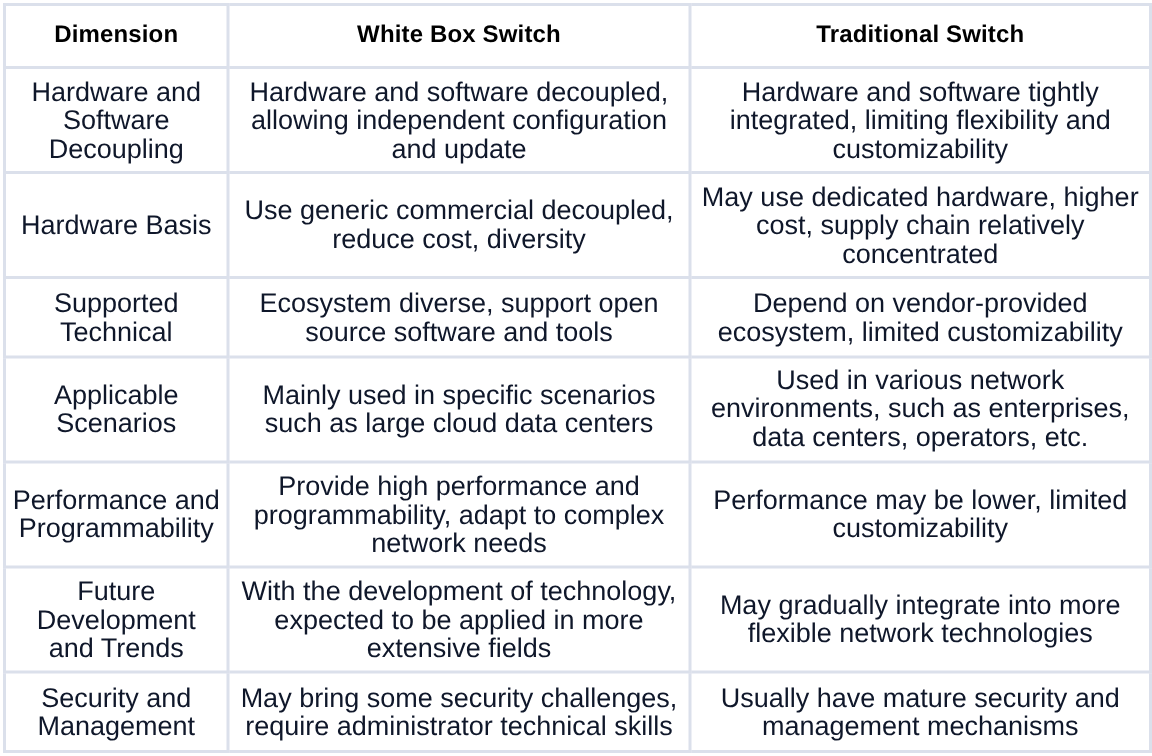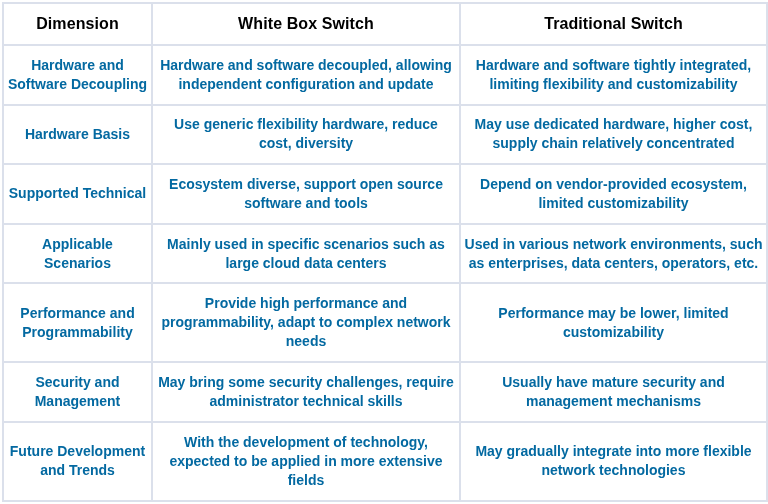--- a/index.html
+++ b/index.html
@@ -38,24 +38,24 @@
   table.compare tbody tr { height: 46px; }
   th.col-header {
     font-size: 16px;
     font-weight: 700;
     color: #000000;
     letter-spacing: 0.1px;
   }
   td.cell-dim,
   td.cell-wbs,
   td.cell-trad {
-    font-size: 14px;
+    font-size: 18px;
     line-height: 19px;
-    color: #0369a1;
-    font-weight: 700;
+    color: #0f172a;
+    font-weight: 400;
   }
 </style>
 </head>
 <body>
 
 <div class="page">
   <table class="compare">
     <colgroup>
       <col class="c-dim">
       <col class="c-wbs">
@@ -69,43 +69,43 @@
       </tr>
     </thead>
     <tbody>
       <tr>
         <td class="cell-dim">Hardware and Software Decoupling</td>
         <td class="cell-wbs">Hardware and software decoupled, allowing independent configuration and update</td>
         <td class="cell-trad">Hardware and software tightly integrated, limiting flexibility and customizability</td>
       </tr>
       <tr>
         <td class="cell-dim">Hardware Basis</td>
-        <td class="cell-wbs">Use generic flexibility hardware, reduce cost, diversity</td>
+        <td class="cell-wbs">Use generic commercial decoupled, reduce cost, diversity</td>
         <td class="cell-trad">May use dedicated hardware, higher cost, supply chain relatively concentrated</td>
       </tr>
       <tr>
         <td class="cell-dim">Supported Technical</td>
         <td class="cell-wbs">Ecosystem diverse, support open source software and tools</td>
         <td class="cell-trad">Depend on vendor-provided ecosystem, limited customizability</td>
       </tr>
       <tr>
         <td class="cell-dim">Applicable Scenarios</td>
         <td class="cell-wbs">Mainly used in specific scenarios such as large cloud data centers</td>
         <td class="cell-trad">Used in various network environments, such as enterprises, data centers, operators, etc.</td>
       </tr>
       <tr>
         <td class="cell-dim">Performance and Programmability</td>
         <td class="cell-wbs">Provide high performance and programmability, adapt to complex network needs</td>
         <td class="cell-trad">Performance may be lower, limited customizability</td>
       </tr>
       <tr>
+        <td class="cell-dim">Future Development and Trends</td>
+        <td class="cell-wbs">With the development of technology, expected to be applied in more extensive fields</td>
+        <td class="cell-trad">May gradually integrate into more flexible network technologies</td>
+      </tr>
+      <tr>
         <td class="cell-dim">Security and Management</td>
         <td class="cell-wbs">May bring some security challenges, require administrator technical skills</td>
         <td class="cell-trad">Usually have mature security and management mechanisms</td>
-      </tr>
-      <tr>
-        <td class="cell-dim">Future Development and Trends</td>
-        <td class="cell-wbs">With the development of technology, expected to be applied in more extensive fields</td>
-        <td class="cell-trad">May gradually integrate into more flexible network technologies</td>
       </tr>
     </tbody>
   </table>
 </div>
 
 </body></html>

